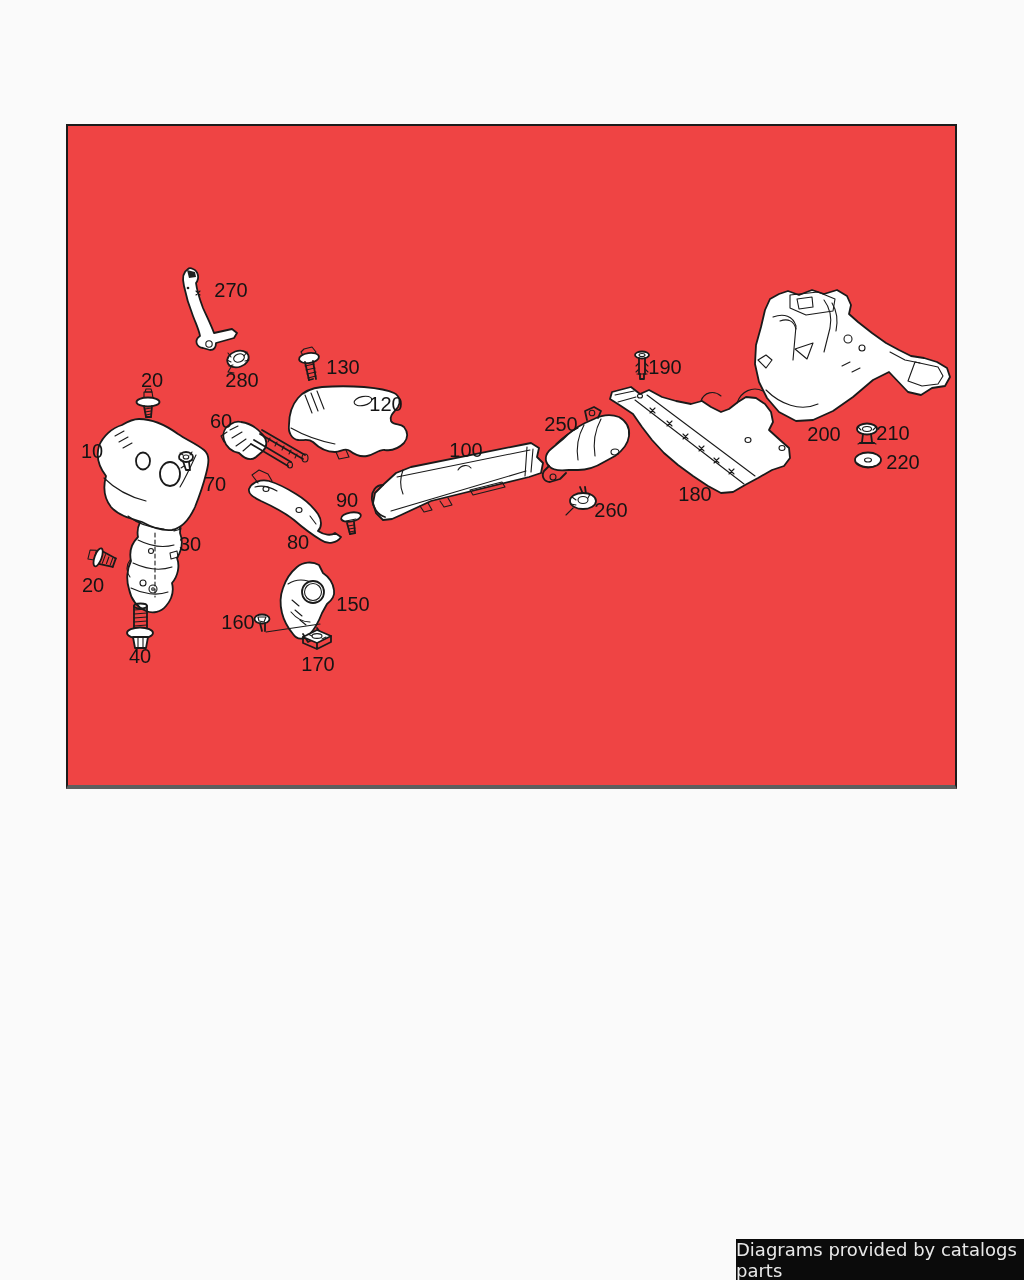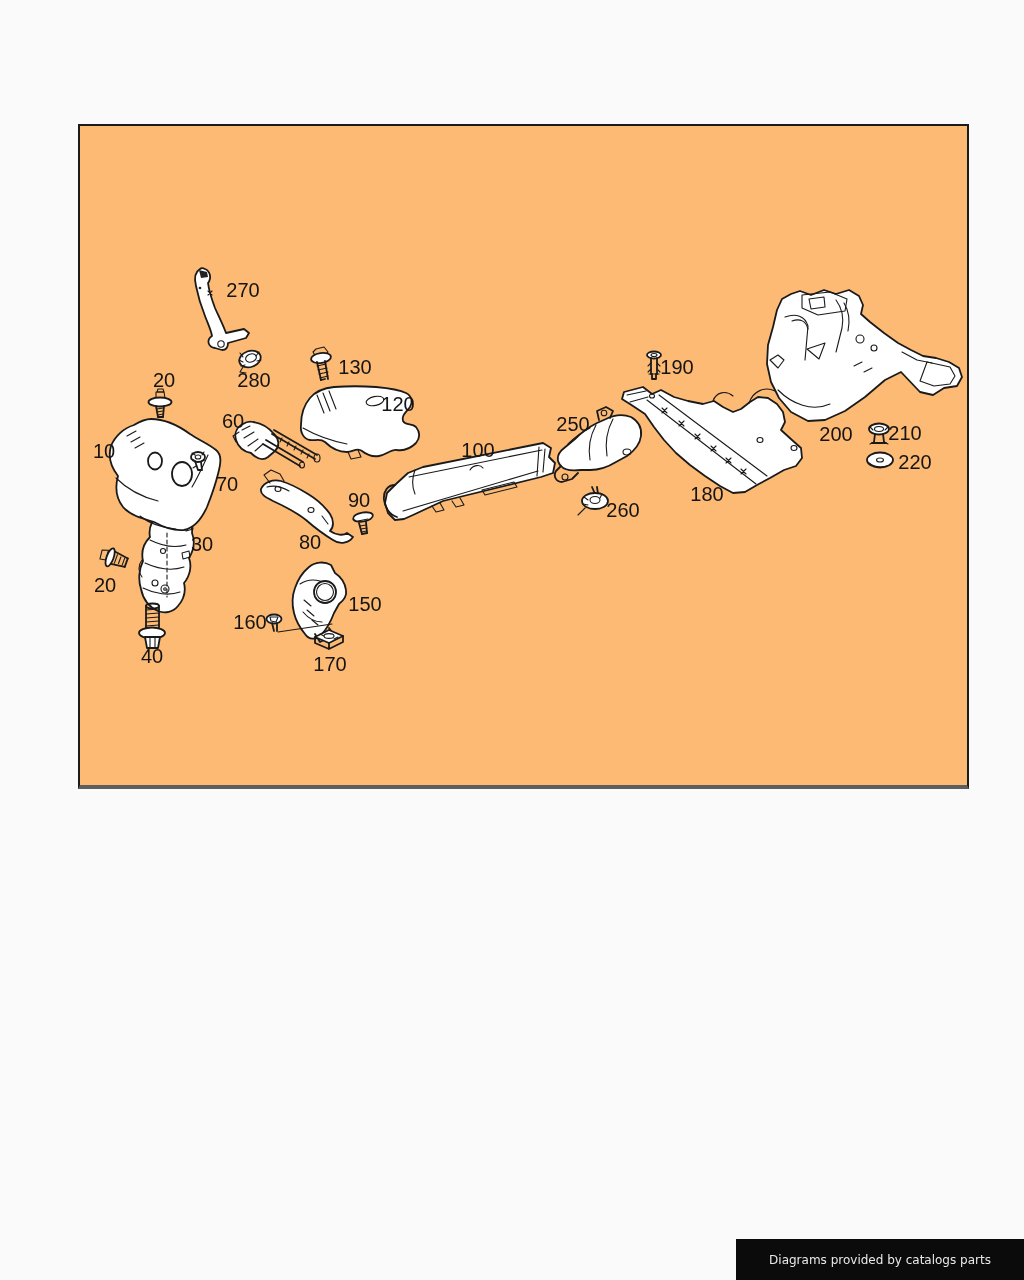--- a/index.html
+++ b/index.html
@@ -1,39 +1,39 @@
 <!DOCTYPE html>
 <html><head>
 <meta charset="utf-8">
 <style>
   html,body { margin:0; padding:0; }
   body { font-family:"Liberation Sans", sans-serif; }
   .screen { position:relative; width:1024px; height:1280px; background:#fafafa; overflow:hidden; }
   .diagram-box {
     position:absolute; left:66px; top:124px; width:891px; height:665px;
-    background:#fdba74; box-sizing:border-box;
-    border:2px solid #1b1b1b; border-bottom:4px solid #5e5e5e;margin-left:12px;
+    background:#ef4444; box-sizing:border-box;
+    border:2px solid #1b1b1b; border-bottom:4px solid #5e5e5e;
   }
   svg.art { position:absolute; left:-2px; top:-2px; width:891px; height:665px; display:block; }
   svg.art path, svg.art line, svg.art ellipse, svg.art circle, svg.art polyline {
     stroke:#1a1a1a; fill:none; stroke-linecap:round; stroke-linejoin:round;
   }
   .o  { stroke-width:1.8; }
   .of { stroke-width:1.8; fill:#ffffff !important; }
   .d  { stroke-width:1.1; }
   .dk { fill:#222222 !important; stroke:none !important; }
   text.part-label {
     font-family:"Liberation Sans", sans-serif; font-size:20px; fill:#141414;
     text-anchor:middle; stroke:none;
   }
   .footer-bar {
     position:absolute; left:736px; top:1239px; width:288px; height:41px;
     background:#0b0b0b; display:flex; align-items:center; justify-content:center;
   }
-  .footer-bar span { font-family:"DejaVu Sans", sans-serif; font-size:12px; color:#e9e9e9; }
+  .footer-bar span { font-family:"DejaVu Sans", sans-serif; font-size:18px; color:#e9e9e9; }
 </style>
 </head>
 <body>
 
 <div class="screen">
 
   <div class="diagram-box">
     <svg class="art" viewBox="66 124 891 665" xmlns="http://www.w3.org/2000/svg">
 
       <g>

